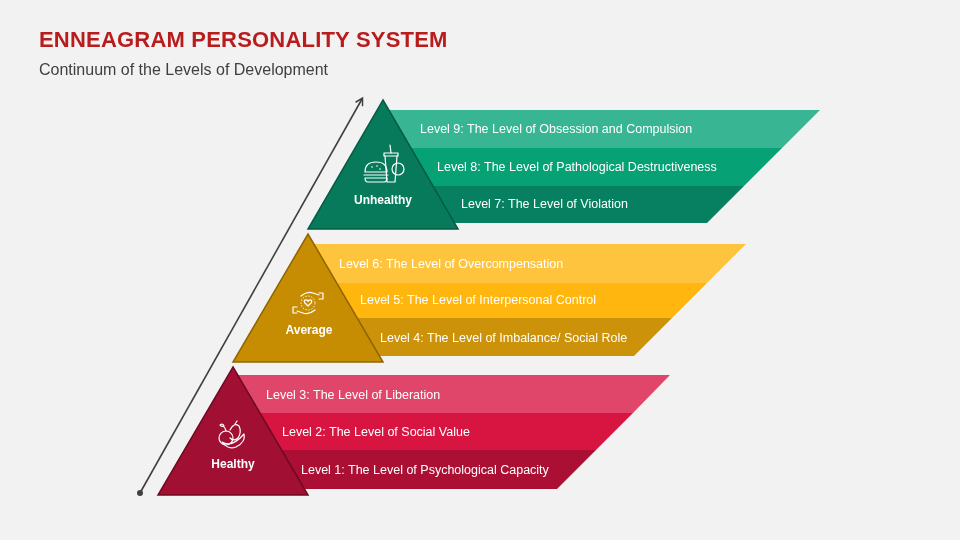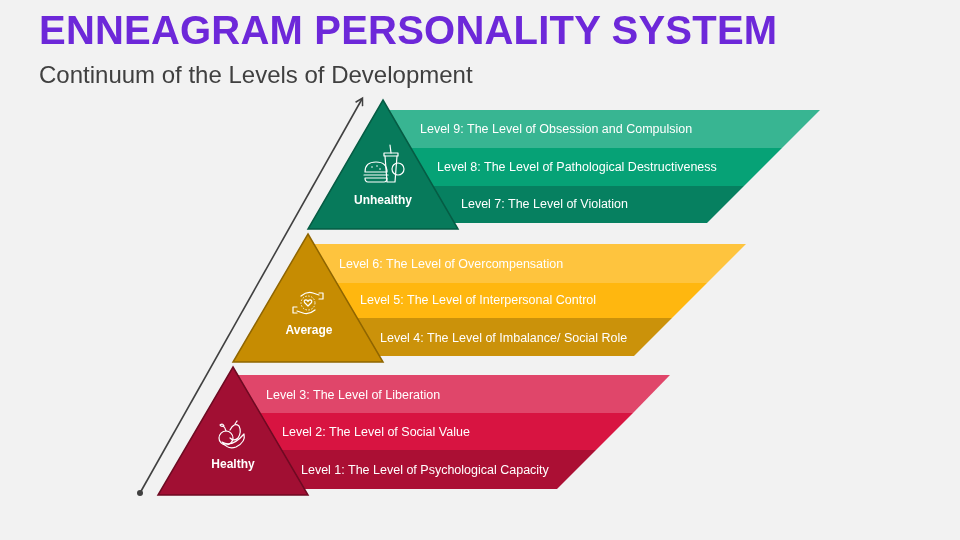--- a/index.html
+++ b/index.html
@@ -1,18 +1,18 @@
 <!DOCTYPE html>
 <html><head>
   <meta charset="utf-8">
   <style>
     html, body { margin:0; padding:0; }
     body { width:960px; height:540px; background:#f2f2f2; position:relative; overflow:hidden; font-family:"Liberation Sans", "DejaVu Sans", sans-serif; }
-    .title { position:absolute; left:39px; top:8px; font-size:40px; font-weight:bold; color:#6d28d9; letter-spacing:0.2px; white-space:nowrap; }
-    .subtitle { position:absolute; left:39px; top:61px; font-size:24px; color:#404040; white-space:nowrap; }
+    .title { position:absolute; left:39px; top:27px; font-size:22px; font-weight:bold; color:#b91c1c; letter-spacing:0.2px; white-space:nowrap; }
+    .subtitle { position:absolute; left:39px; top:61px; font-size:16px; color:#404040; white-space:nowrap; }
     svg.diagram { position:absolute; left:0; top:0; }
     .lvl-text { font-family:"Liberation Sans", "DejaVu Sans", sans-serif; font-size:12.5px; fill:#ffffff; }
     .cat-text { font-family:"Liberation Sans", "DejaVu Sans", sans-serif; font-size:12px; font-weight:bold; fill:#ffffff; }
     .icon-stroke { fill:none; stroke:#ffffff; stroke-width:1.2; stroke-linecap:round; stroke-linejoin:round; }
   </style>
 </head>
 <body>
 
 <div class="title">ENNEAGRAM PERSONALITY SYSTEM</div>
 <div class="subtitle">Continuum of the Levels of Development</div>

